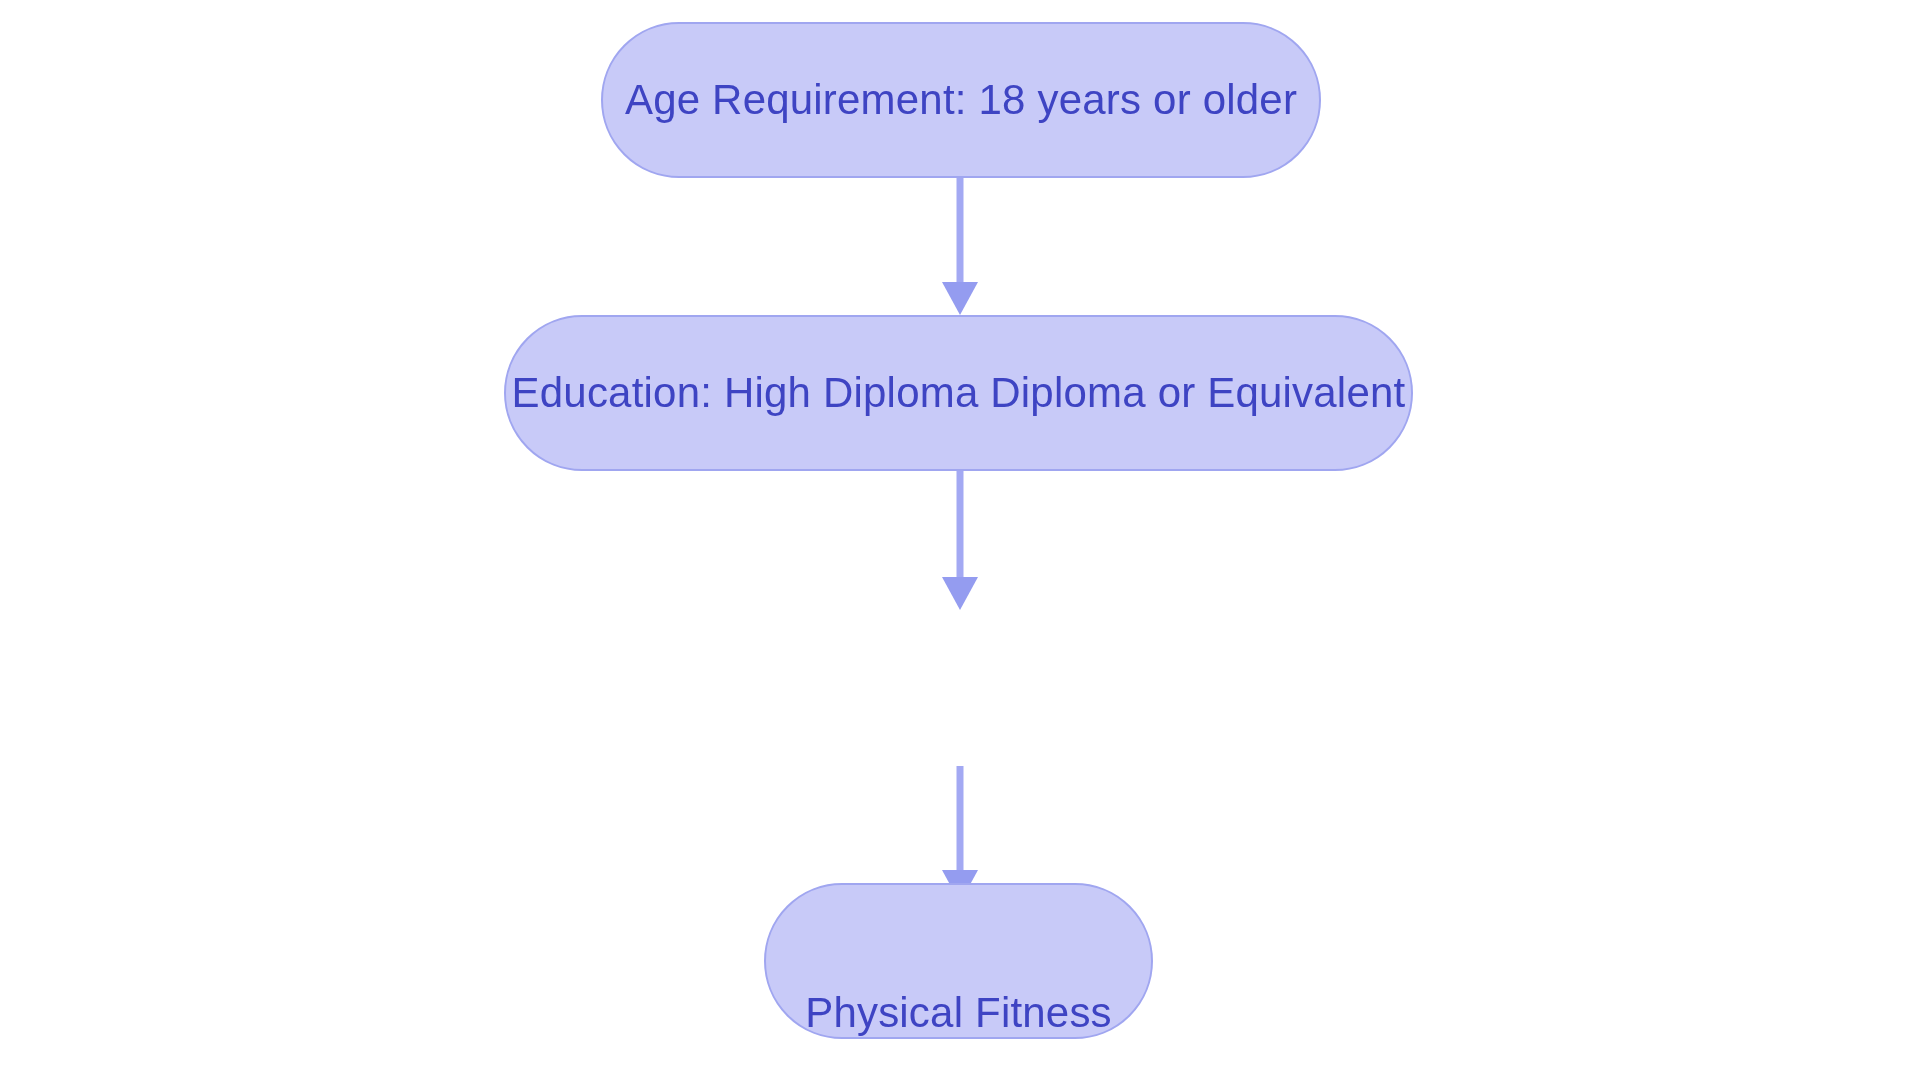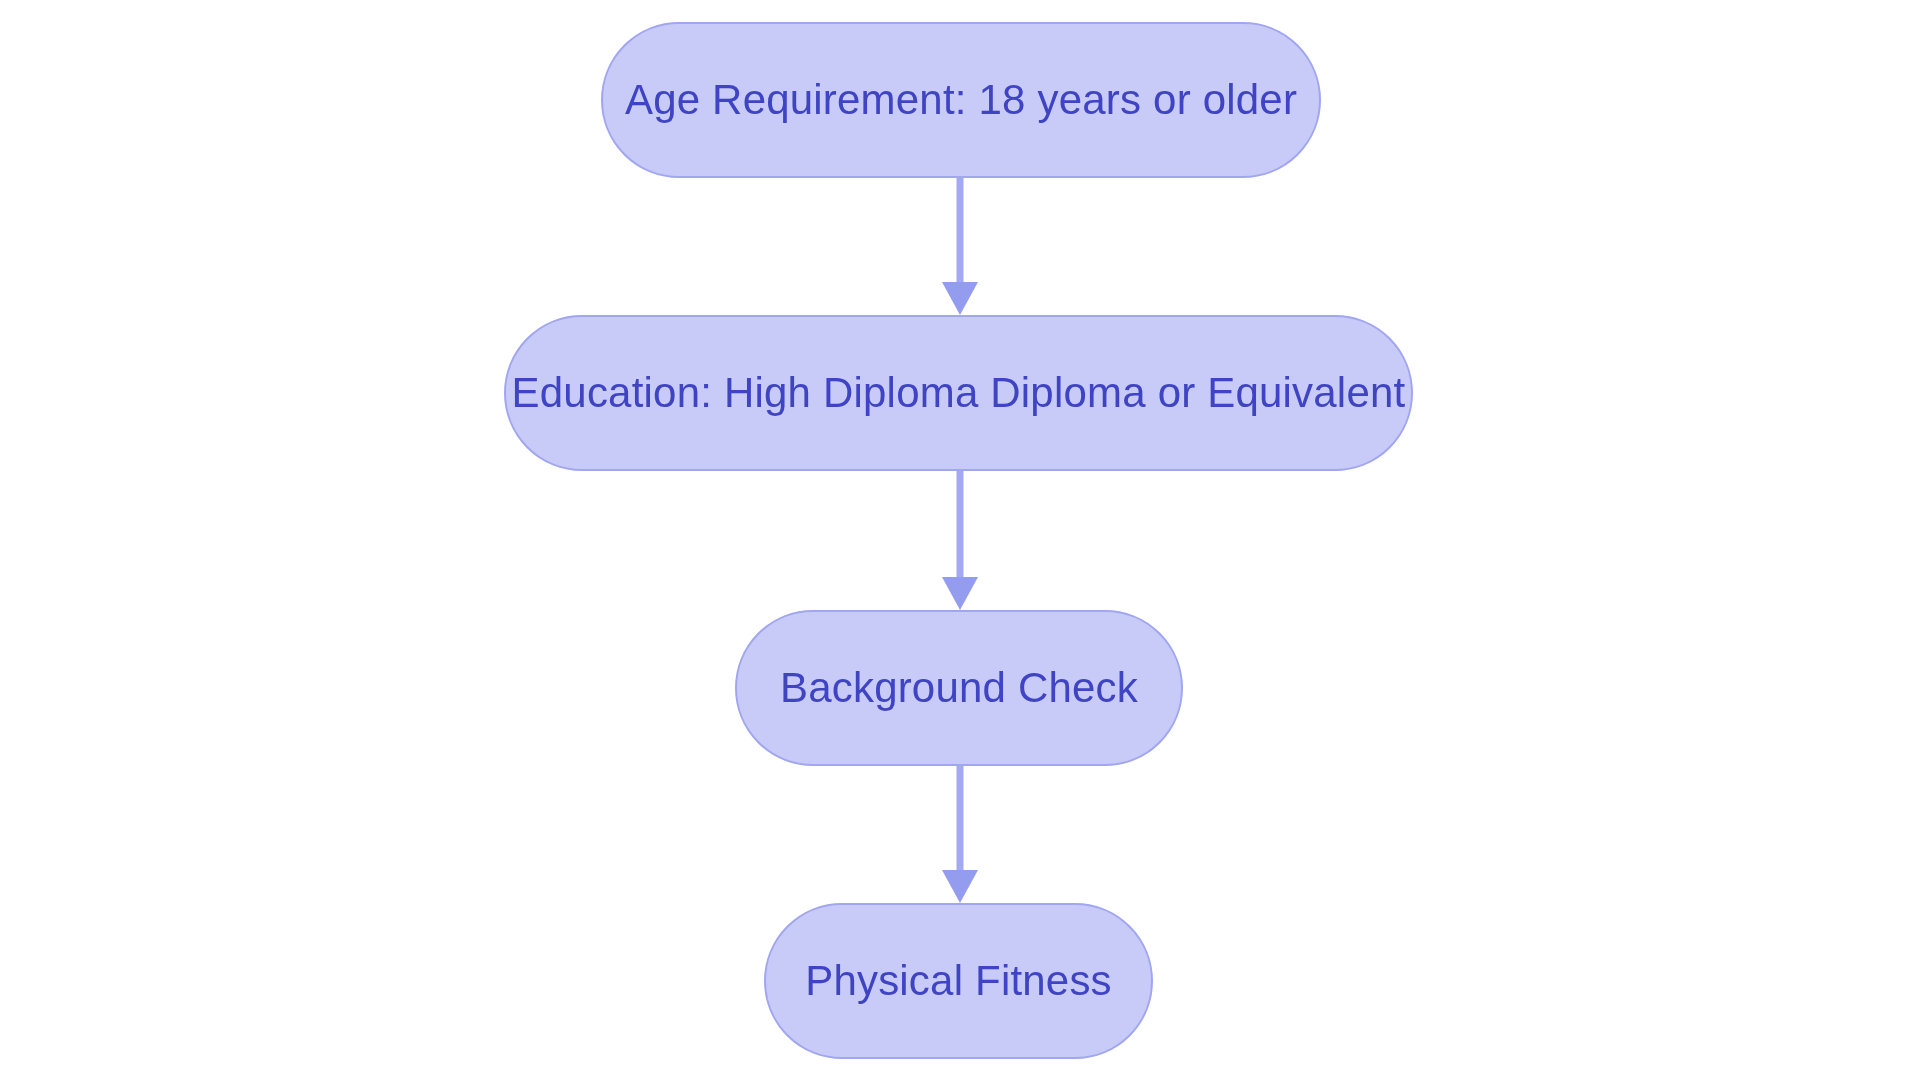--- a/index.html
+++ b/index.html
@@ -28,21 +28,21 @@
     color: var(--node-text, #3e44c3);
     font-size: 42px;
     font-weight: 400;
     letter-spacing: 0.2px;
     text-align: center;
     white-space: nowrap;
   }
   .node-1 { left: 601px;  top: 22px;  width: 720px; }
   .node-2 { left: 504px;  top: 315px; width: 909px; }
   .node-3 { left: 735px;  top: 610px; width: 448px; }
-  .node-4 { left: 764px;  top: 903px; width: 389px; }
+  .node-4 { left: 764px;  top: 883px; width: 389px; align-items: flex-end; }
 
   .flow-arrow {
     position: absolute;
     left: 940px;
     width: 40px;
     height: 137px;
   }
   .arrow-1 { top: 178px; }
   .arrow-2 { top: 471px; height: 139px; }
   .arrow-3 { top: 766px; }
@@ -71,23 +71,20 @@
     <span>Education: High Diploma Diploma or Equivalent</span>
   </div>
 
   <div class="flow-arrow arrow-2">
     <svg viewBox="0 0 40 139">
       <line class="arrow-shaft" x1="20" y1="0" x2="20" y2="108"></line>
       <polygon class="arrow-head" points="2,106 38,106 20,139"></polygon>
     </svg>
   </div>
 
-  <div class="flow-node node-3">
-    <span>Background Check</span>
-  </div>
 
   <div class="flow-arrow arrow-3">
     <svg viewBox="0 0 40 137">
       <line class="arrow-shaft" x1="20" y1="0" x2="20" y2="106"></line>
       <polygon class="arrow-head" points="2,104 38,104 20,137"></polygon>
     </svg>
   </div>
 
   <div class="flow-node node-4">
     <span>Physical Fitness</span>

